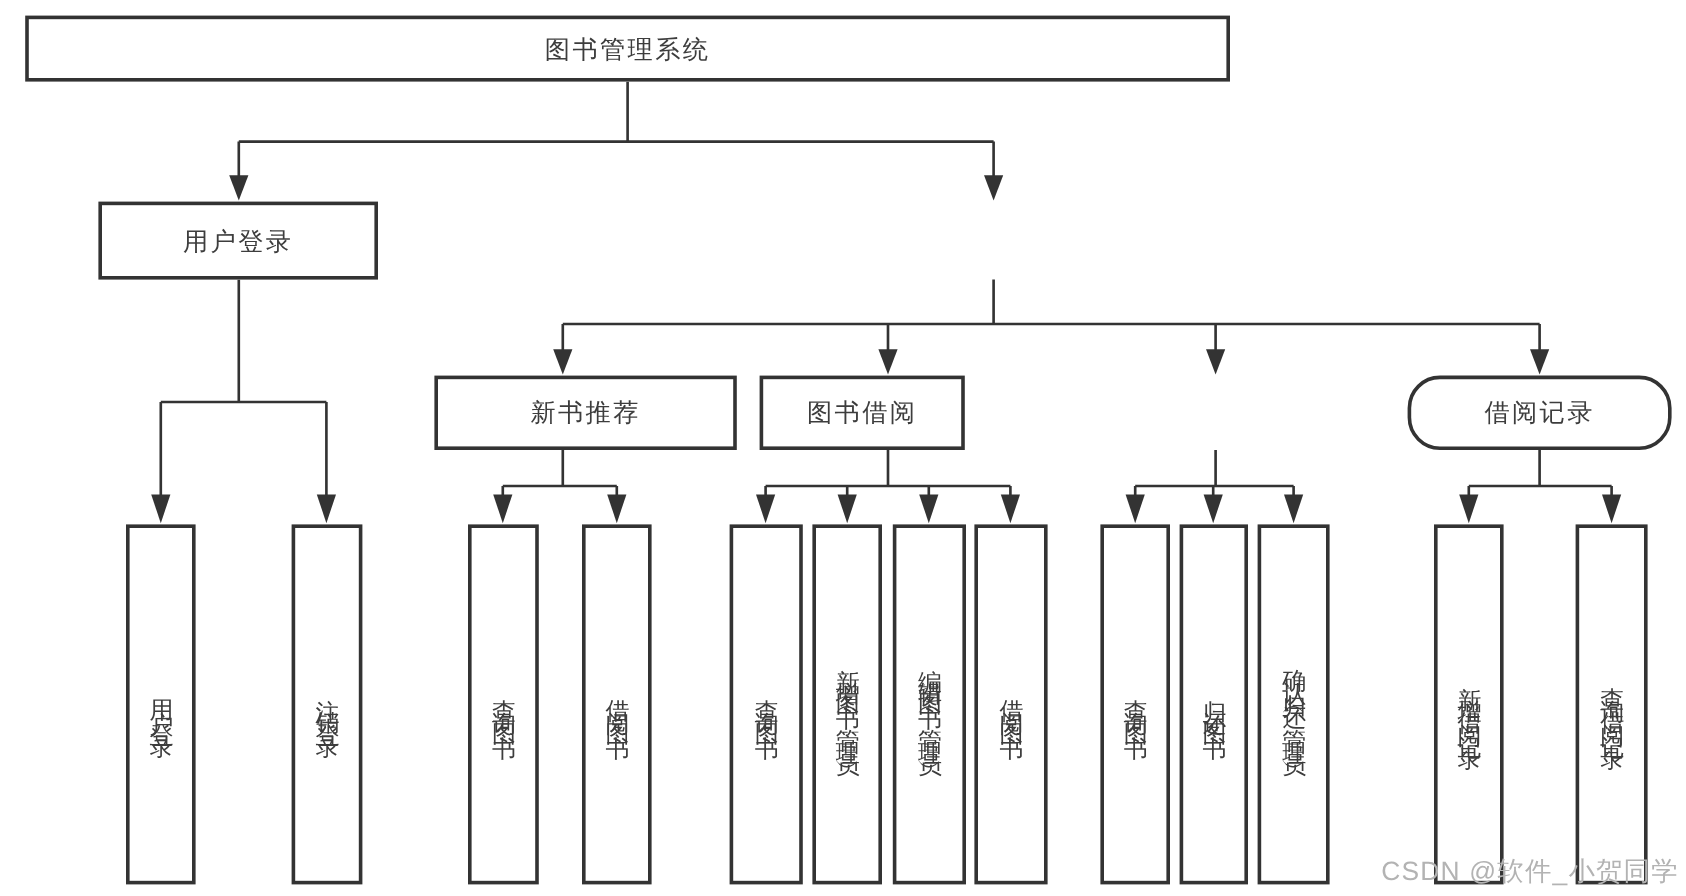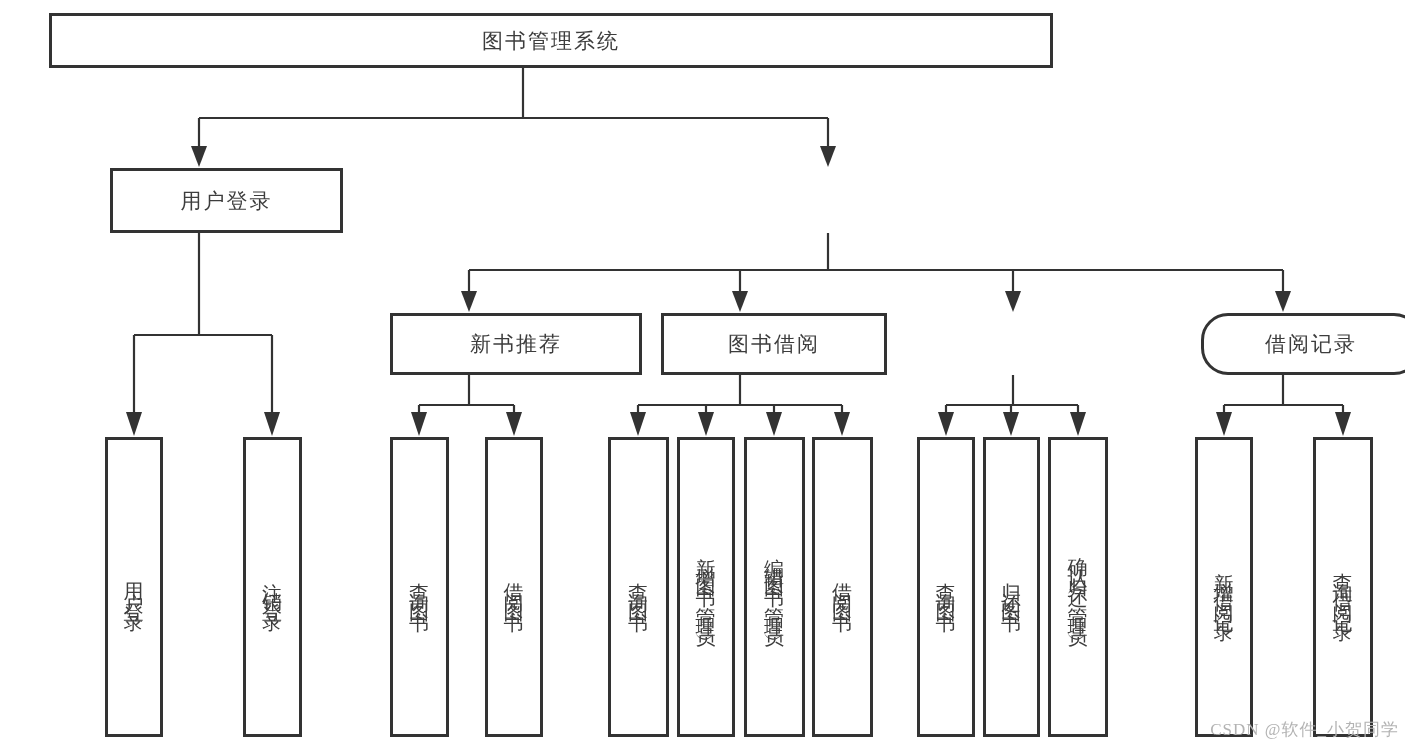--- a/index.html
+++ b/index.html
@@ -25,21 +25,20 @@
     border: 3px solid #333333;
     background: #ffffff;
     display: flex;
     align-items: center;
     justify-content: center;
     color: #3d3d3d;
     font-size: 21px;
     letter-spacing: 2px;
     z-index: 1;
     white-space: nowrap;
-    margin-left: 28px;
   }
   .leaf {
     position: absolute;
     box-sizing: border-box;
     border: 3px solid #333333;
     background: #ffffff;
     top: 437px;
     height: 300px;
     display: flex;
     align-items: center;
@@ -54,24 +53,23 @@
     letter-spacing: 10px;
     line-height: 1;
     white-space: nowrap;
   }
   .watermark {
     position: absolute;
     right: 6px;
     bottom: 6px;
     z-index: 2;
     color: #b3b3b3;
-    font-size: 17px;
+    font-size: 22px;
     letter-spacing: 1px;
     white-space: nowrap;
-    font-family: Liberation Serif, serif;
   }
 </style>
 </head>
 <body>
 
 <div class="canvas">
 
   <svg class="connectors" width="1405" height="747" viewBox="0 0 1405 747">
     <g stroke="#333333" stroke-width="2.2" fill="none">
 
@@ -117,21 +115,21 @@
       <polygon points="1216,412 1232,412 1224,436"></polygon>
       <polygon points="1335,412 1351,412 1343,436"></polygon>
     </g>
   </svg>
 
   <div class="node" style="left:21px; top:13px; width:1004px; height:55px;">图书管理系统</div>
 
   <div class="node" style="left:82px; top:168px; width:233px; height:65px;">用户登录</div>
 
   <div class="node" style="left:362px; top:313px; width:252px; height:62px;">新书推荐</div>
-  <div class="node" style="left:633px; top:313px; width:226px; height:62px;">图书借阅</div>
+  <div class="node" style="left:633px; top:313px; width:171px; height:62px;">图书借阅</div>
   <div class="node" style="left:1173px; top:313px; width:220px; height:62px;border-radius:27px;">借阅记录</div>
 
   <div class="leaf" style="left:105px; width:58px;">
     <span>用户登录</span>
   </div>
   <div class="leaf" style="left:243px; width:59px;">
     <span>注销登录</span>
   </div>
 
   <div class="leaf" style="left:390px; width:59px;">

